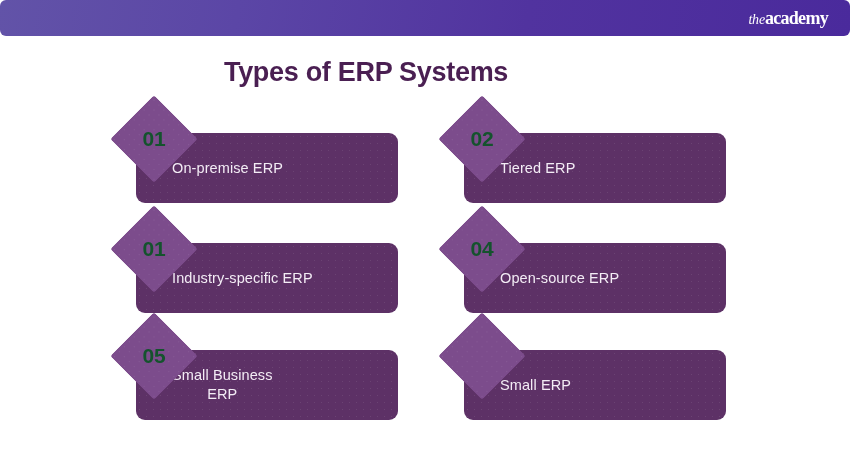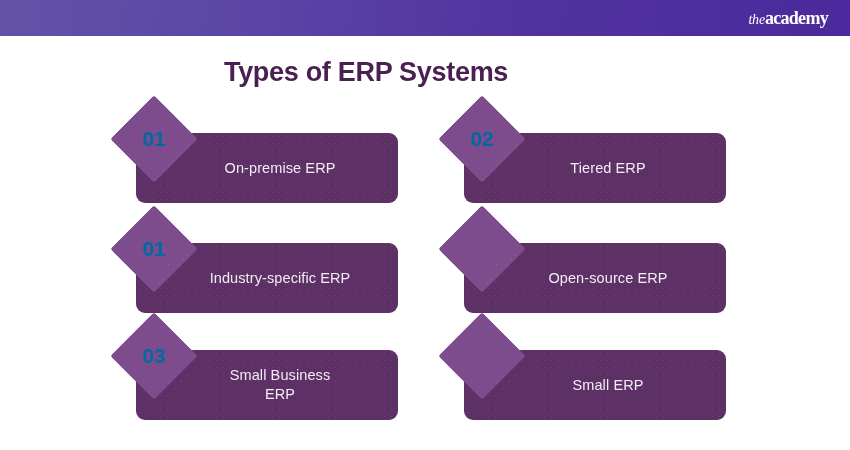--- a/index.html
+++ b/index.html
@@ -19,20 +19,21 @@
   .header {
     position: absolute;
     left: 0;
     top: 0;
     width: 850px;
     height: 36px;
     background: linear-gradient(100deg, #6253a8 0%, #5b46a6 28%, #51339f 62%, #4a2a9c 100%);
     display: flex;
     align-items: center;
     justify-content: flex-end;
+    border-radius: 6px;
   }
   .logo {
     display: flex;
     align-items: baseline;
     color: #ffffff;
     margin-right: 22px;
     white-space: nowrap;
   }
   .logo .logo-the {
     font-family: "Liberation Serif", serif;
@@ -92,21 +93,20 @@
     left: 0;
     top: 0;
     width: 262px;
     height: 70px;
     border-radius: 9px;
     background-color: #5d3166;
     background-image: radial-gradient(rgba(255,255,255,0.085) 0.8px, transparent 0.9px);
     background-size: 7px 7px;
     display: flex;
     align-items: center;
-    justify-content: center;
     box-sizing: border-box;
     padding-left: 36px;
     padding-right: 10px;
   }
   .card-label {
     color: #f3ecf5;
     font-size: 14.5px;
     line-height: 19px;
     text-align: center;
     letter-spacing: 0.1px;
@@ -127,21 +127,21 @@
   }
   .badge-num {
     position: absolute;
     left: -13px;
     top: -25px;
     width: 62px;
     height: 62px;
     display: flex;
     align-items: center;
     justify-content: center;
-    color: #0369a1;
+    color: #14532d;
     font-size: 21px;
     font-weight: bold;
     letter-spacing: -0.2px;
     pointer-events: none;
   }
 </style>
 </head>
 <body>
 
 <div class="header">
@@ -177,29 +177,30 @@
     </div>
     <div class="badge"></div>
     <div class="badge-num">01</div>
   </div>
 
   <div class="card-wrap col-1 row-1">
     <div class="card">
       <span class="card-label">Open-source ERP</span>
     </div>
     <div class="badge"></div>
+    <div class="badge-num">04</div>
   </div>
 
   <div class="card-wrap col-0 row-2">
     <div class="card">
       <span class="card-label">Small Business
 ERP</span>
     </div>
     <div class="badge"></div>
-    <div class="badge-num">03</div>
+    <div class="badge-num">05</div>
   </div>
 
   <div class="card-wrap col-1 row-2">
     <div class="card">
       <span class="card-label">Small ERP</span>
     </div>
     <div class="badge"></div>
   </div>
 
 </div>

